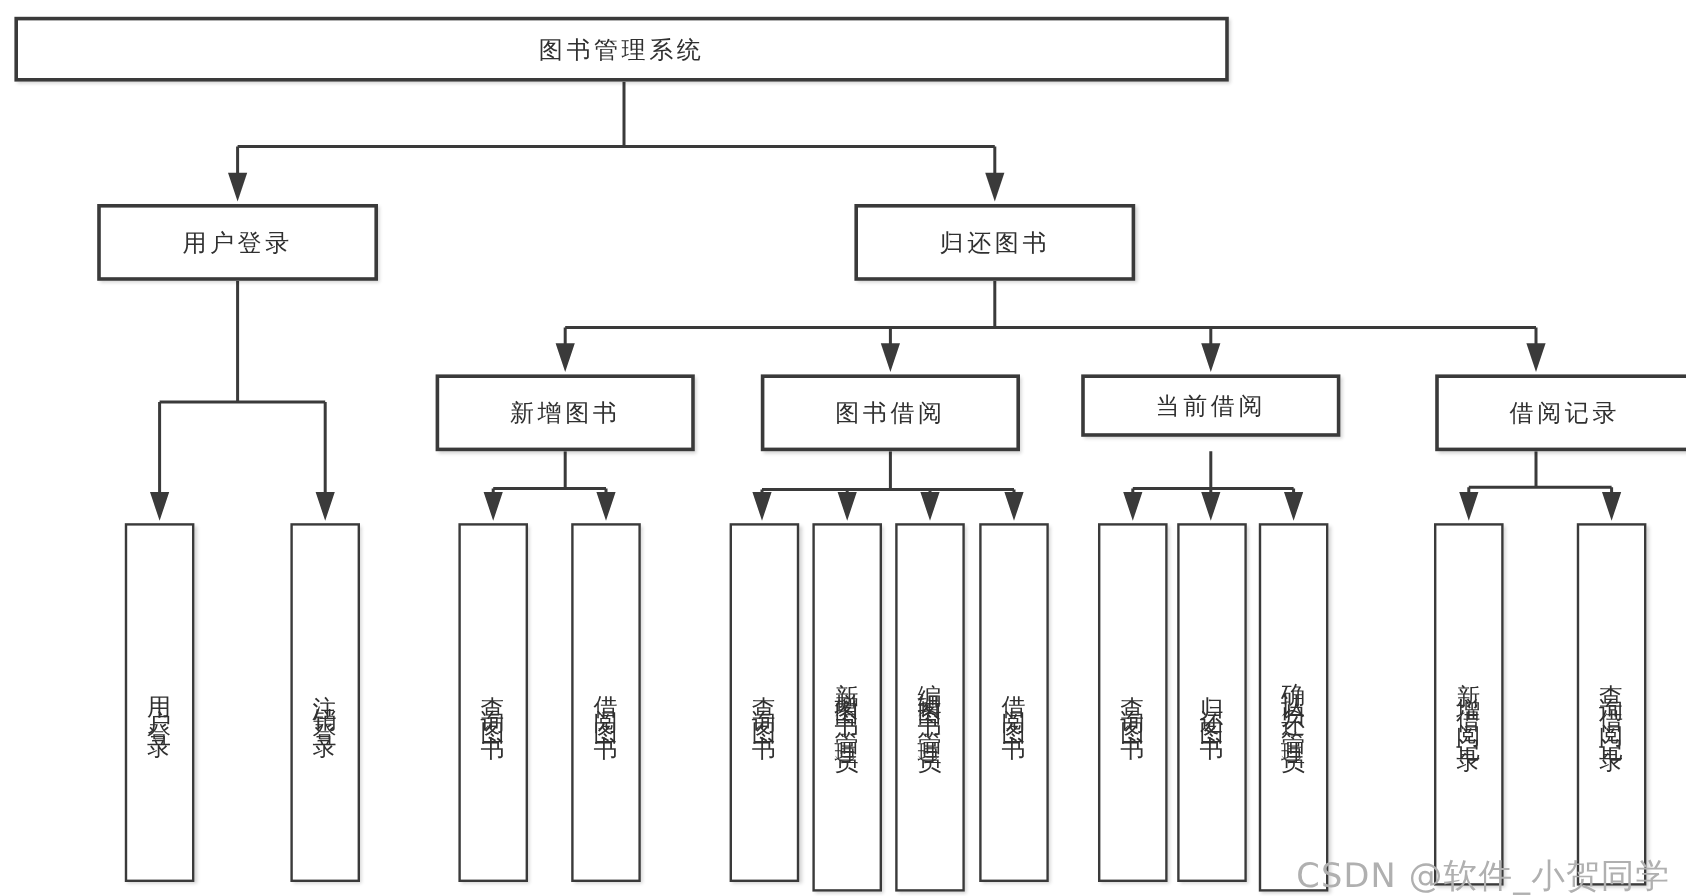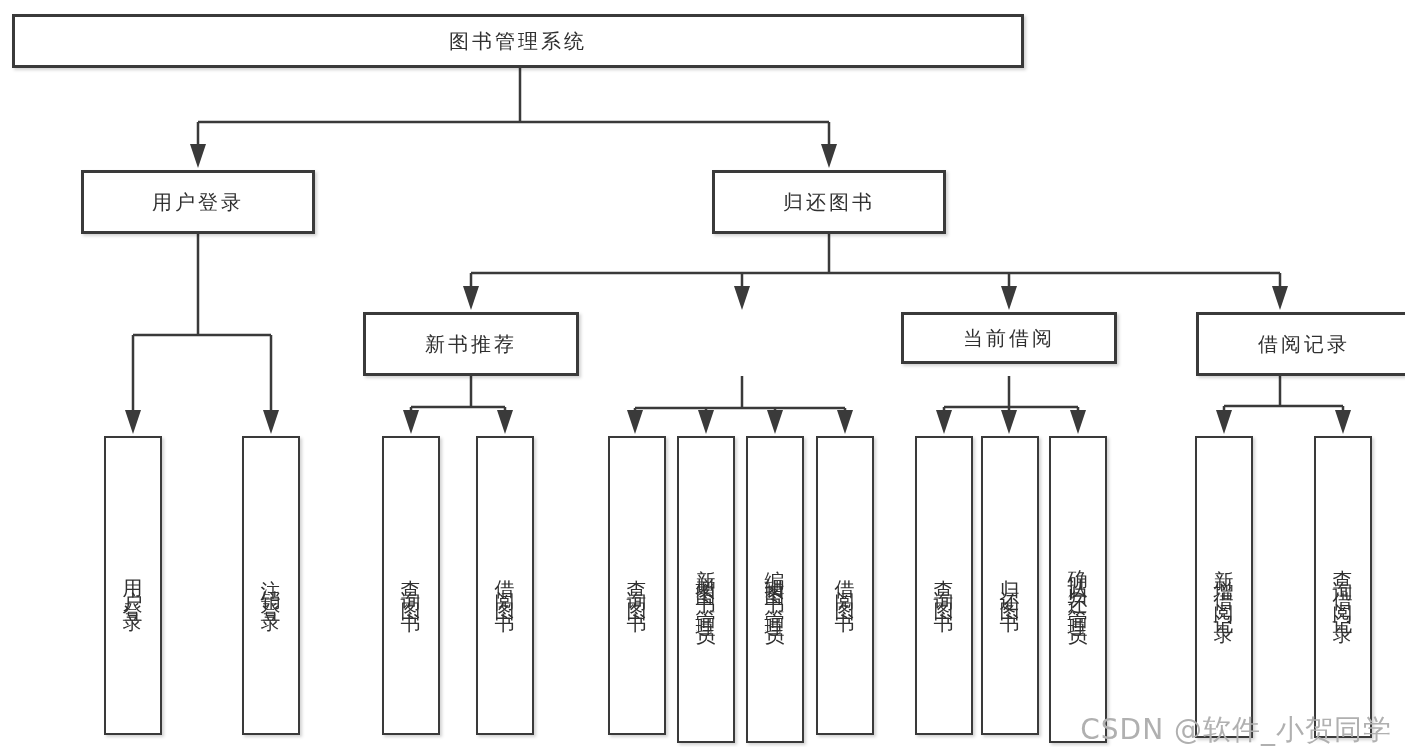--- a/index.html
+++ b/index.html
@@ -98,21 +98,24 @@
   </div>
 
   <div class="node hbox" style="left:81px;top:170px;width:234px;height:64px;">
     <span>用户登录</span>
   </div>
   <div class="node hbox" style="left:712px;top:170px;width:234px;height:64px;">
     <span>归还图书</span>
   </div>
 
   <div class="node hbox" style="left:363px;top:312px;width:216px;height:64px;">
-    <span>新书推荐</span>
+    <span>新增图书</span>
+  </div>
+  <div class="node hbox" style="left:634px;top:312px;width:216px;height:64px;">
+    <span>图书借阅</span>
   </div>
   <div class="node hbox" style="left:901px;top:312px;width:216px;height:52px;">
     <span>当前借阅</span>
   </div>
   <div class="node hbox" style="left:1172px;top:312px;width:216px;height:64px;margin-left:24px;">
     <span>借阅记录</span>
   </div>
 
   <div class="node vbox" style="left:104px;top:436px;width:58px;height:299px;">
     <span>用户登录</span>

